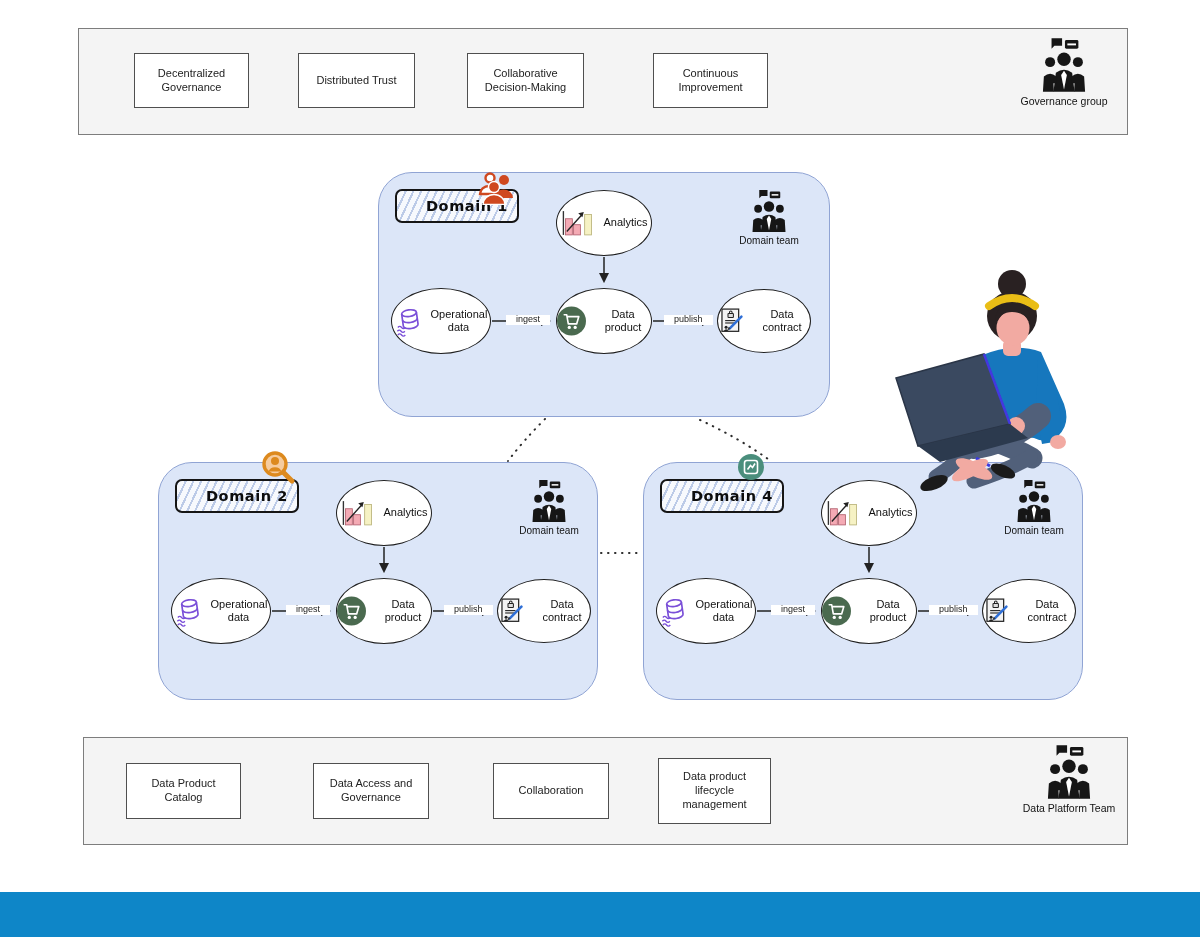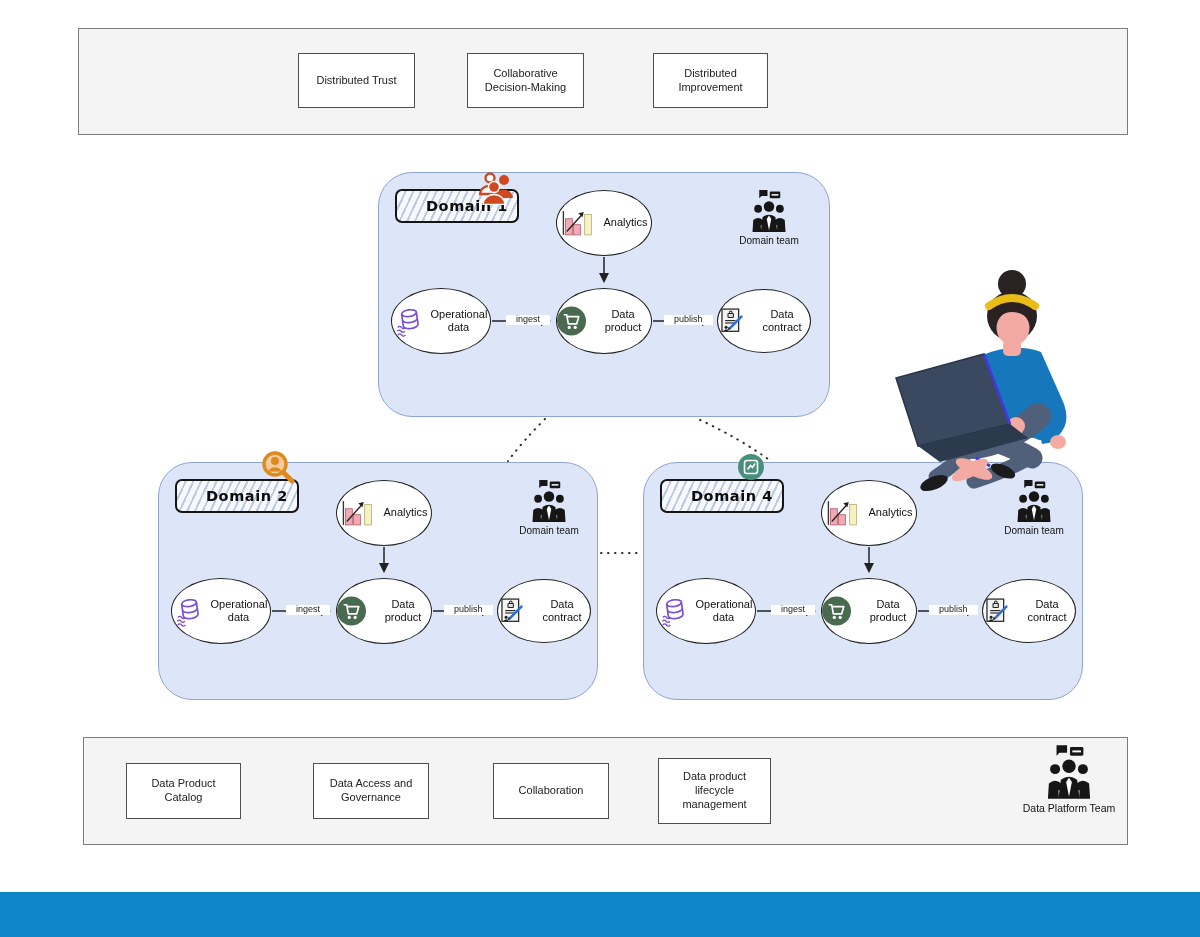--- a/index.html
+++ b/index.html
@@ -111,23 +111,30 @@
 
   <svg class="connectors" width="1200" height="937">
     <g fill="none" stroke="#2b2b2b" stroke-width="2" stroke-linecap="round" stroke-dasharray="0.5 6.5">
       <path d="M545,419 Q523,441 508,461"></path>
       <path d="M700,420 Q737,437 768,459"></path>
       <path d="M601,553 L640,553"></path>
     </g>
   </svg>
 
   <div class="band" style="left:78px;top:28px;width:1048px;height:105px">
+    <div class="band-box" style="left:55px;top:24px;width:115px;height:55px">Decentralized Governance</div>
     <div class="band-box" style="left:219px;top:24px;width:117px;height:55px">Distributed Trust</div>
     <div class="band-box" style="left:388px;top:24px;width:117px;height:55px">Collaborative Decision-Making</div>
-    <div class="band-box" style="left:574px;top:24px;width:115px;height:55px">Distributed Improvement</div>
+    <div class="band-box" style="left:574px;top:24px;width:115px;height:55px">Continuous Improvement</div>
+    <div class="band-team" style="left:920px;top:8px;width:130px">
+      <svg class="ppl" viewBox="0 0 48 58">
+          <use href="#ppl-sym"></use>
+        </svg>
+      <div class="band-team-label">Governance group</div>
+    </div>
   </div>
 
   <div class="panel" style="left:378px;top:172px;width:452px;height:245px">
     <svg class="panel-arrows" width="452" height="245">
       <defs>
           <marker id="mk1" viewBox="0 0 10 10" refX="8" refY="5" markerWidth="7" markerHeight="7" orient="auto">
             <path d="M0,0 L10,5 L0,10 z" fill="#222"></path>
           </marker>
         </defs>
       <g stroke="#222" stroke-width="1.5">

